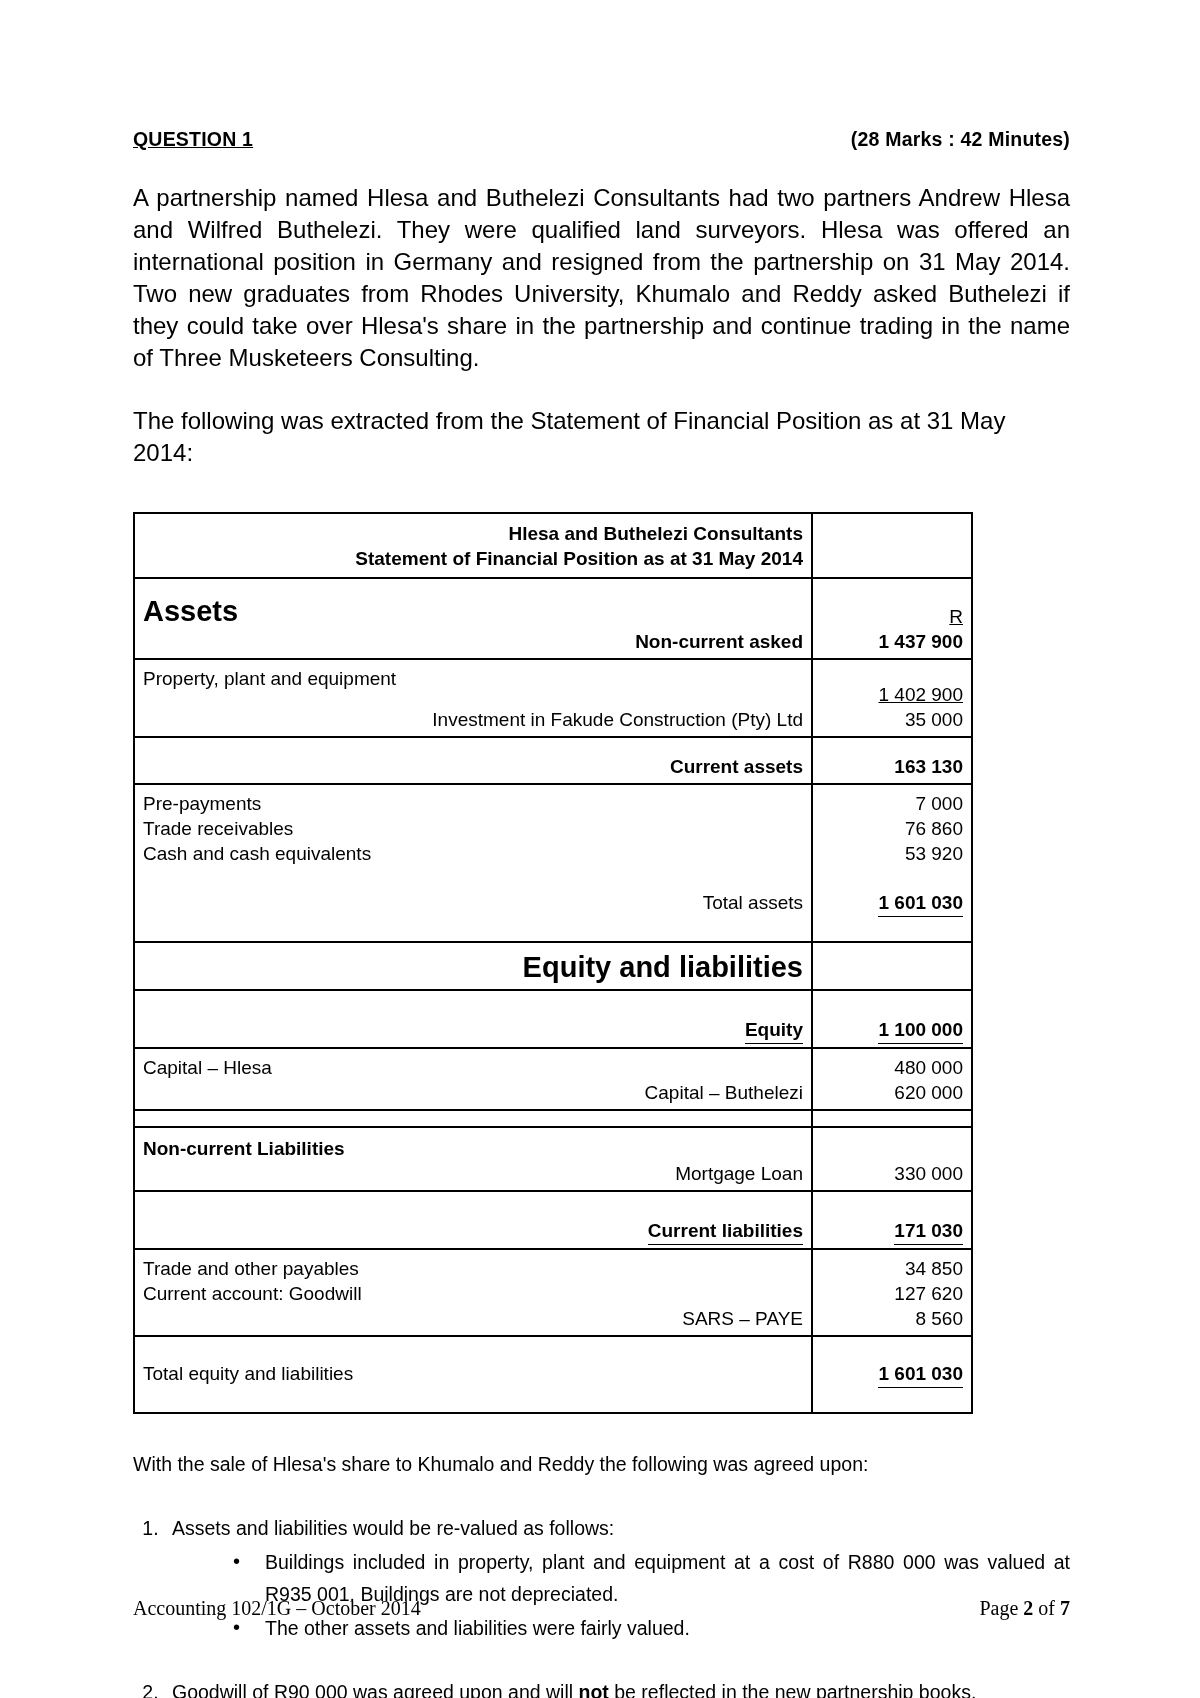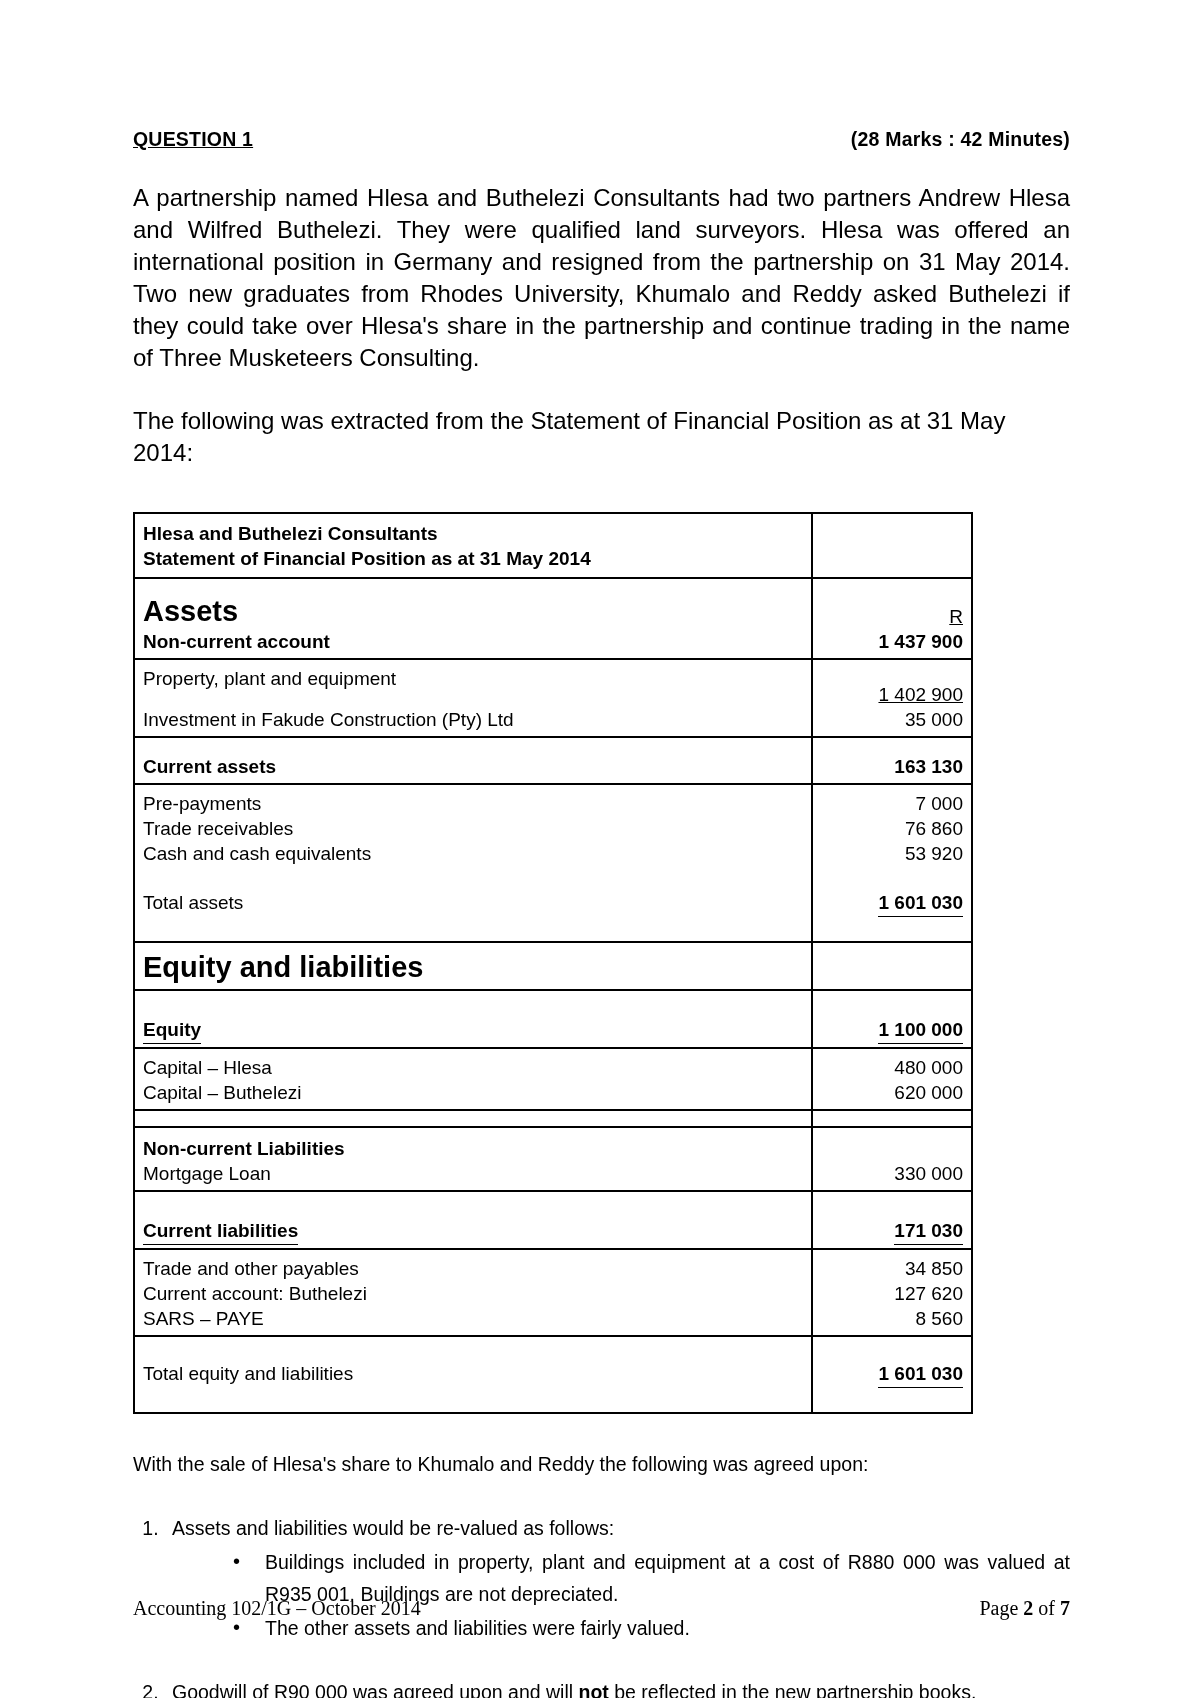--- a/index.html
+++ b/index.html
@@ -53,21 +53,21 @@
     padding: 0 8px;
     vertical-align: top;
     line-height: 25px;
   }
   .col-label { width: 678px; }
   .col-value { width: 160px; text-align: right; }
 
   
   table.fin { border: 2.5px solid #000; }
   td.lbl { border-right: 2.5px solid #000; }
-  .thick-bot  { border-bottom: 2.5px solid #000 !important; }
+  .thick-bot  { border-bottom: 2.5px solid #000 !important; text-align: right; }
 
   .b { font-weight: bold; }
   .big {
     font-size: 29px;
     font-weight: bold;
     line-height: 36px;
   }
   .spacer-row td { height: 17px; }
 
   .r-head { font-size: 19px; text-decoration: underline; }
@@ -162,21 +162,21 @@
         <td class="lbl" style="padding-top:14px;">
           <div class="big">Assets</div>
         </td>
         <td class="col-value" style="padding-top:25px;">
           <span class="r-head">R</span>
         </td>
       </tr>
 
       <tr>
         <td class="lbl thick-bot" style="padding-bottom:4px;">
-          <span class="b">Non-current account</span>
+          <span class="b">Non-current asked</span>
         </td>
         <td class="col-value thick-bot" style="padding-bottom:4px;">
           <span class="b">1 437 900</span>
         </td>
       </tr>
 
       <tr>
         <td class="lbl" style="padding-top:6px;">
           <span>Property, plant and equipment</span>
         </td>
@@ -323,21 +323,21 @@
         <td class="lbl" style="padding-top:6px;">
           <span>Trade and other payables</span>
         </td>
         <td class="col-value" style="padding-top:6px;">
           <span>34 850</span>
         </td>
       </tr>
 
       <tr>
         <td class="lbl">
-          <span>Current account: Buthelezi</span>
+          <span>Current account: Goodwill</span>
         </td>
         <td class="col-value">
           <span>127 620</span>
         </td>
       </tr>
 
       <tr>
         <td class="lbl thick-bot" style="padding-bottom:4px;">
           <span>SARS – PAYE</span>
         </td>

